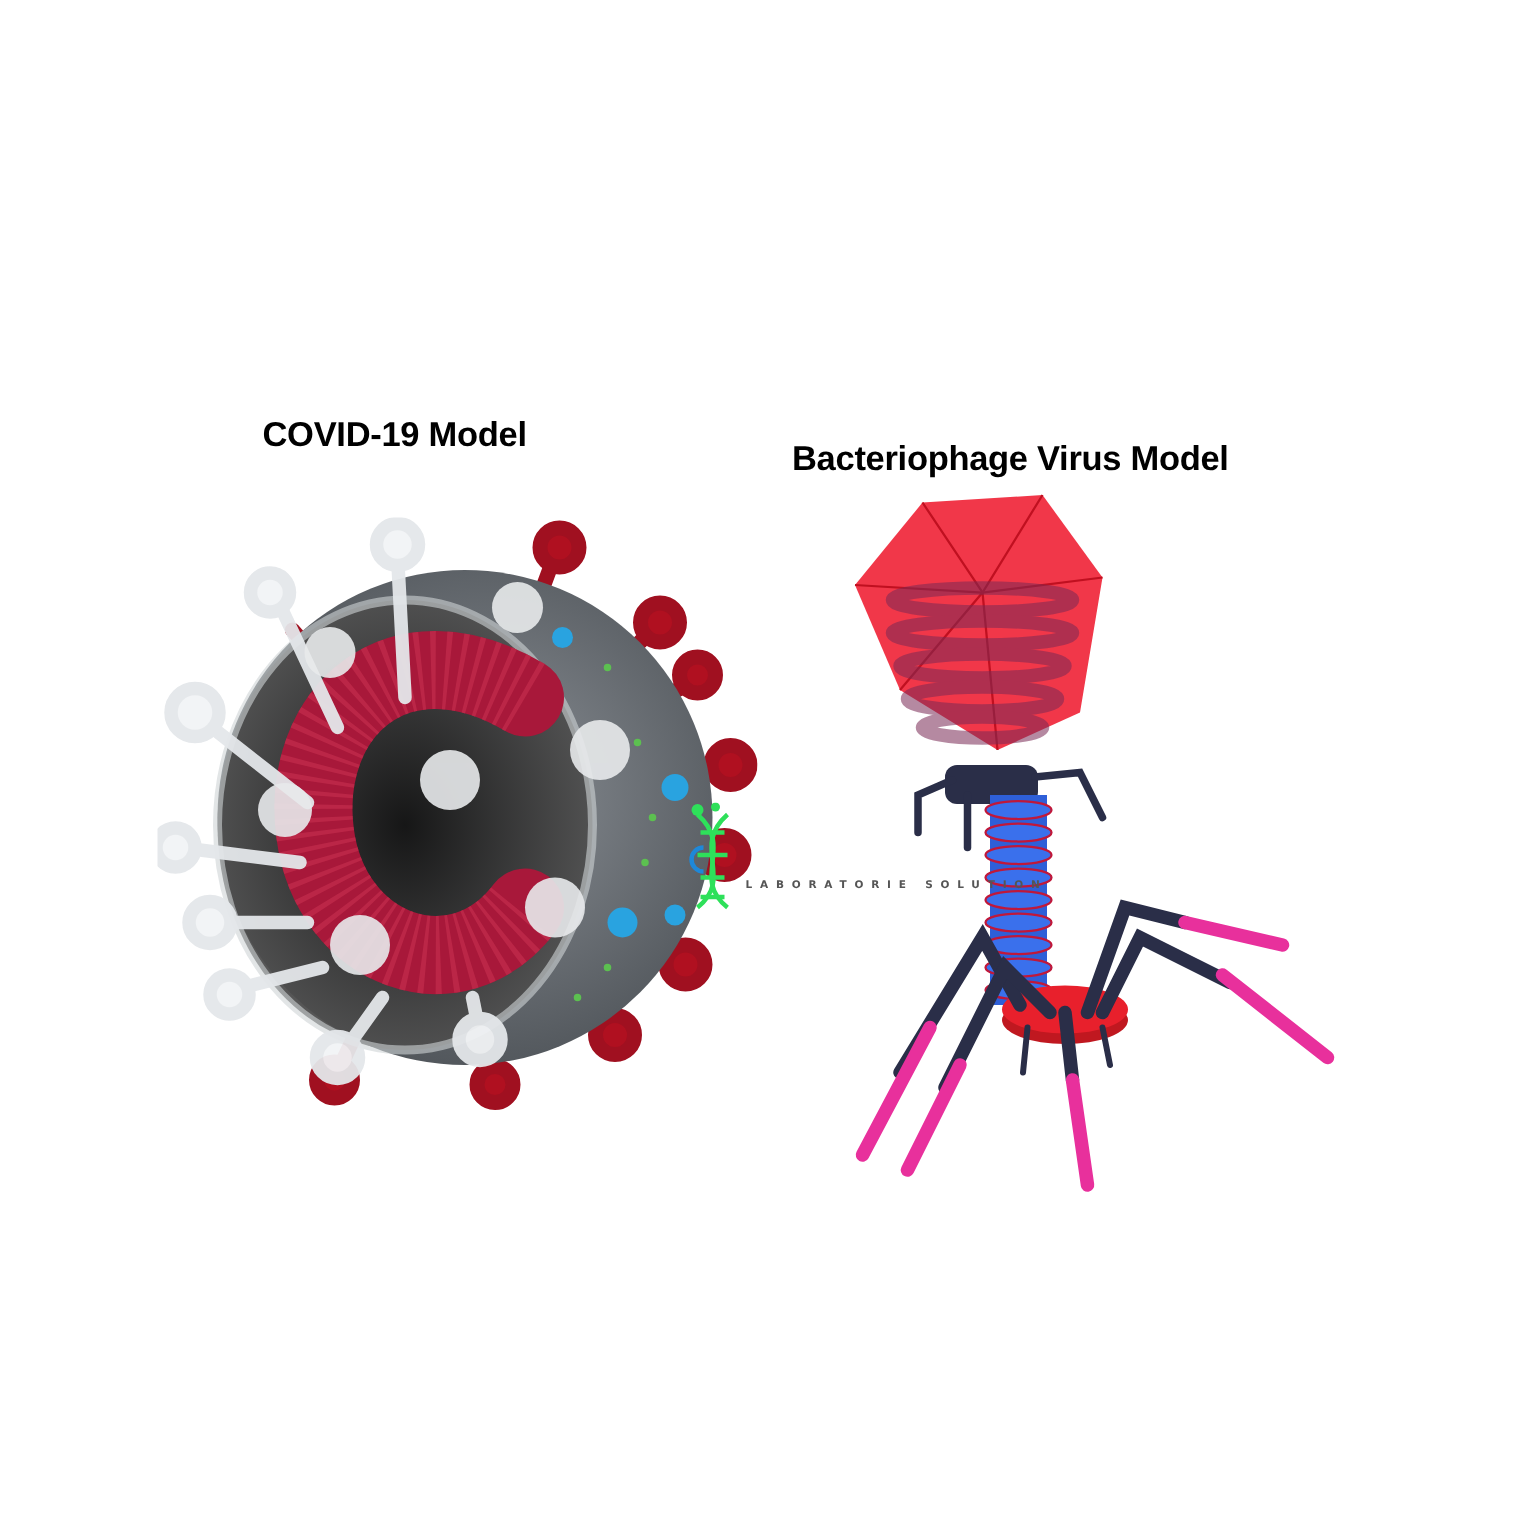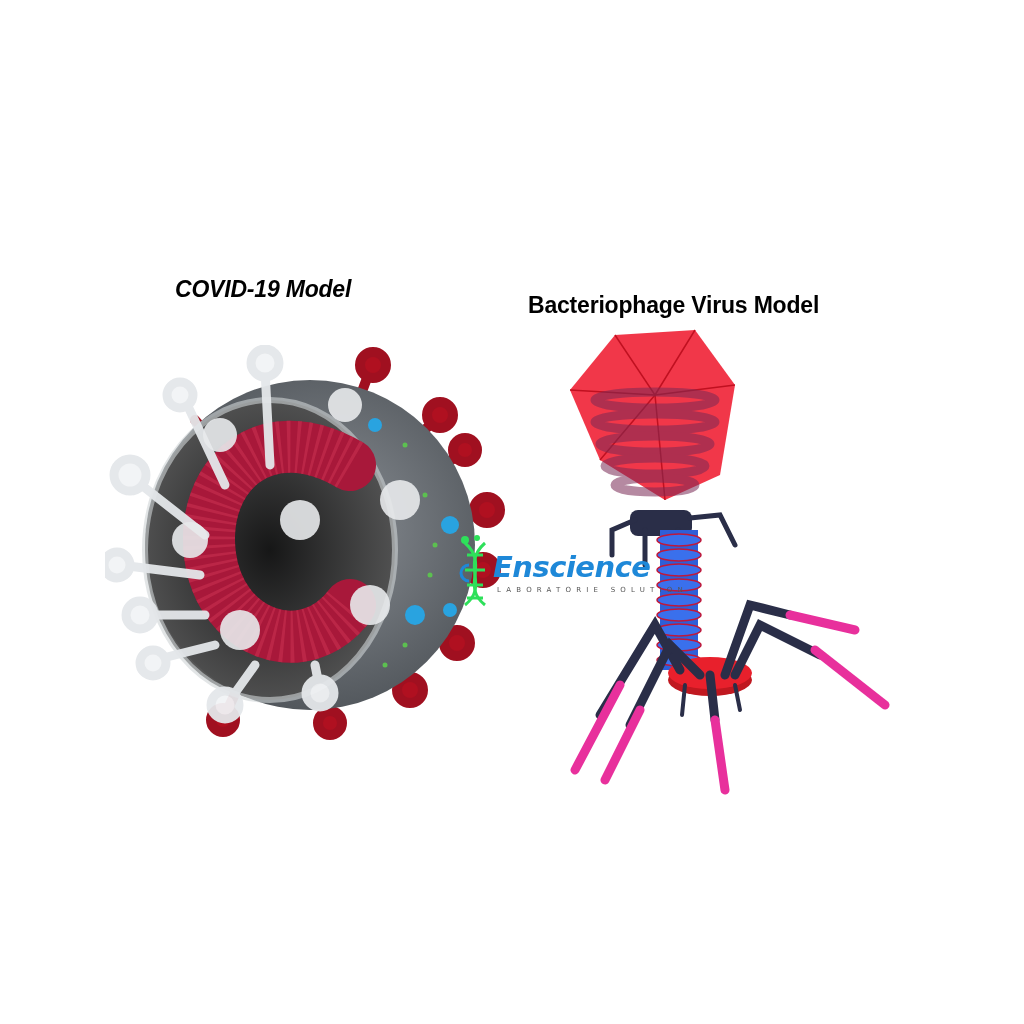--- a/index.html
+++ b/index.html
@@ -5,35 +5,35 @@
   html, body { margin: 0; padding: 0; }
   body {
     width: 1024px; height: 1024px; background: #ffffff;
     position: relative; overflow: hidden;
     font-family: "Liberation Sans", sans-serif;
   }
   .title {
     position: absolute; font-weight: bold; font-size: 23px; color: #000;
     letter-spacing: -0.2px; white-space: nowrap;
   }
-  #title-left { left: 175px; top: 276px; font-style: italic; }
+  #title-left { left: 175px; top: 276px; }
   #title-right { left: 528px; top: 292px; }
   .figure { position: absolute; }
   #covid { left: 105px; top: 345px; width: 400px; height: 400px; }
   #phage { left: 560px; top: 325px; width: 340px; height: 475px; }
   #logo { position: absolute; left: 455px; top: 535px; width: 230px; height: 72px; }
   .logo-word {
     position: absolute; left: 38px; top: 15px;
     font-family: "DejaVu Sans", sans-serif; font-weight: bold; font-style: italic;
     font-size: 29px; color: #1e88d8; letter-spacing: -0.5px;
   }
   .logo-sub {
     position: absolute; left: 42px; top: 51px;
     font-family: "DejaVu Sans", sans-serif; font-size: 7px; color: #555;
-    letter-spacing: 5.2px; white-space: nowrap;
+    letter-spacing: 5.2px; white-space: nowrap; font-weight: bold;
   }
   .logo-dna { position: absolute; left: 0; top: 0; width: 40px; height: 72px; }
 </style>
 </head>
 <body>
 
 <div id="title-left" class="title">COVID-19 Model</div>
 <div id="title-right" class="title">Bacteriophage Virus Model</div>
 
 <div id="covid" class="figure">
@@ -190,15 +190,14 @@
       <path d="M30 70 C 5 50, 35 30, 10 8"></path>
       <line x1="12" y1="20" x2="28" y2="20"></line>
         <line x1="10" y1="35" x2="30" y2="35"></line>
       <line x1="12" y1="50" x2="28" y2="50"></line>
         <line x1="12" y1="63" x2="28" y2="63"></line>
     </g>
     <circle cx="10" cy="5" r="4" fill="#2ee05a"></circle>
       <circle cx="22" cy="3" r="3" fill="#2ee05a"></circle>
     <path d="M14 30 A 8 8 0 0 0 14 46" fill="none" stroke="#1e88d8" stroke-width="3"></path>
   </svg>
-  <div class="logo-word">Enscience</div>
   <div class="logo-sub">LABORATORIE SOLUTION</div>
 </div>
 
 </body></html>

